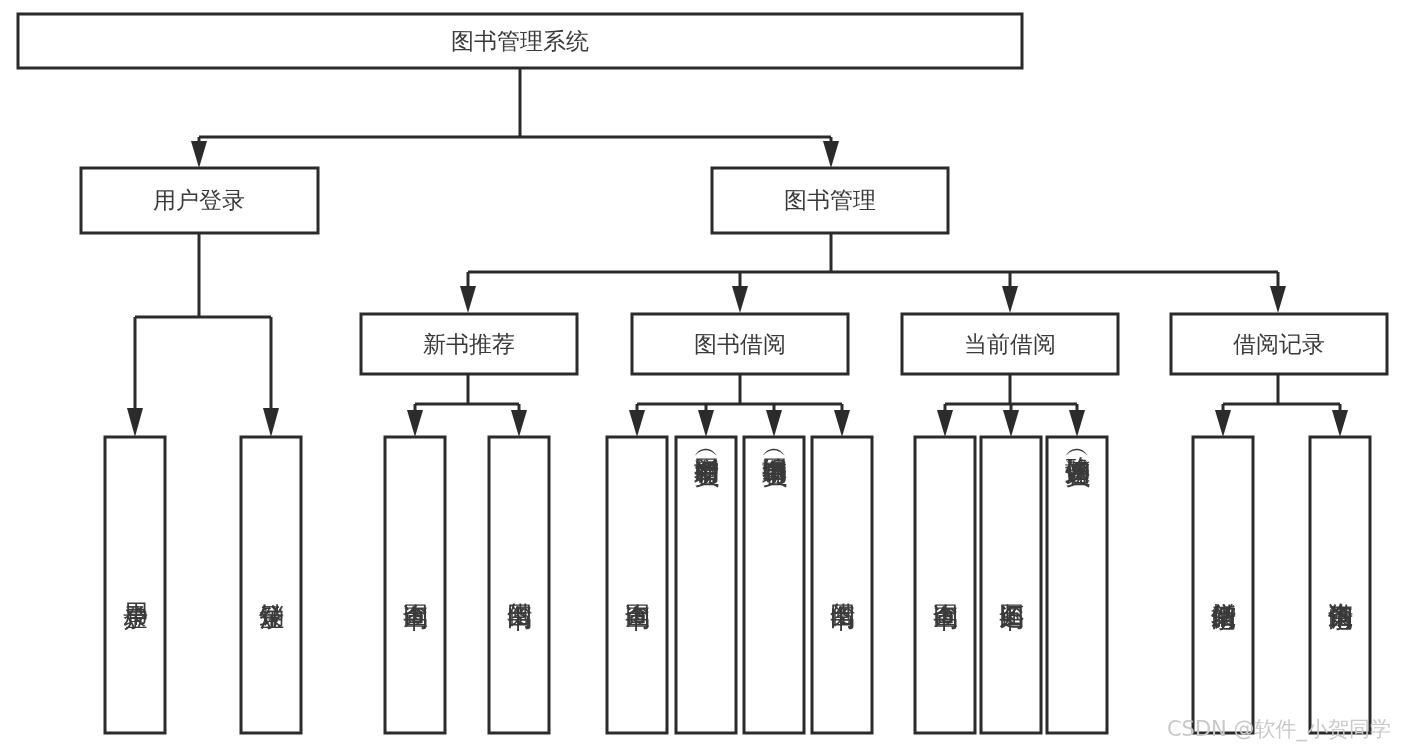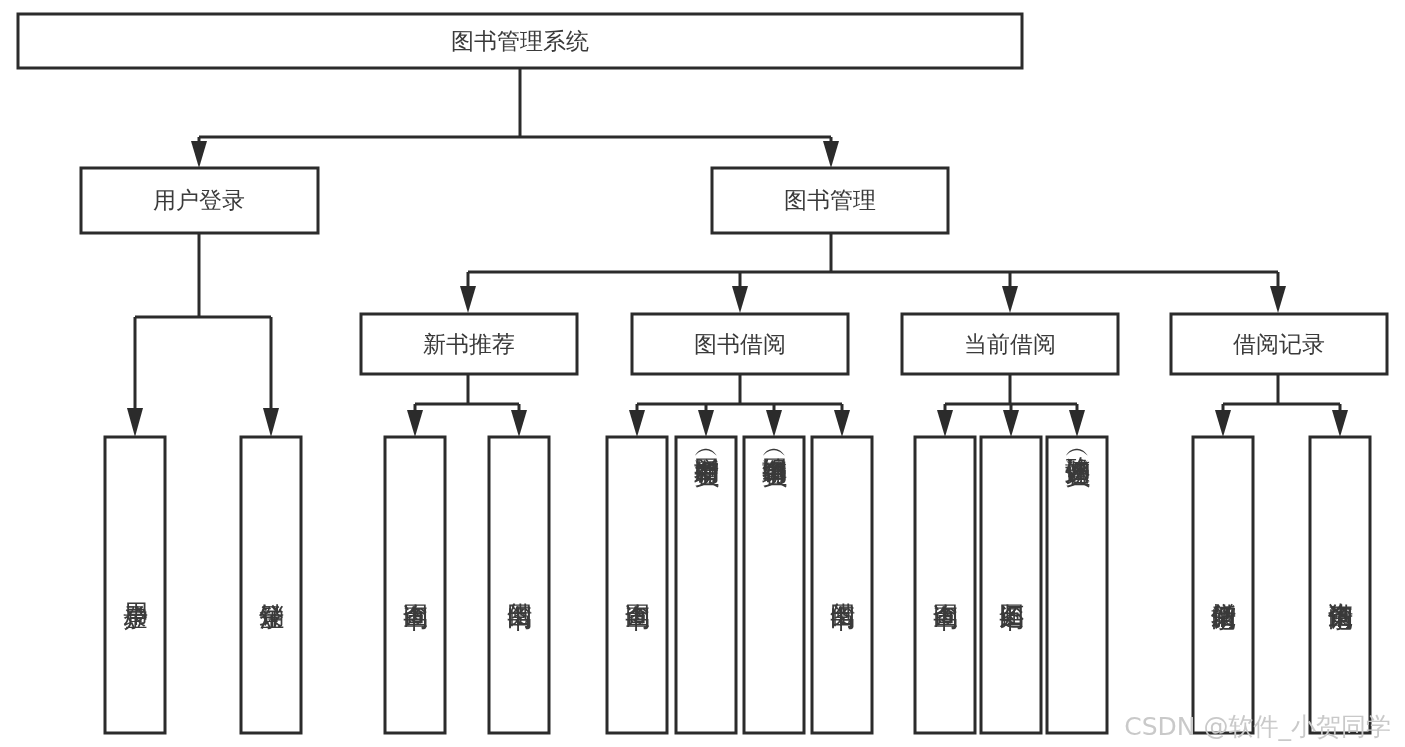--- a/index.html
+++ b/index.html
@@ -62,21 +62,21 @@
     line-height: 1.06;
     color: #3a3a3a;
     letter-spacing: 1px;
     white-space: nowrap;
   }
   .watermark {
     position: absolute;
     right: 14px;
     bottom: 4px;
     font-family: "DejaVu Sans", "Liberation Sans", sans-serif;
-    font-size: 25px;
+    font-size: 21px;
     color: #c9c9c9;
     white-space: nowrap;
     pointer-events: none;
   }
 </style>
 </head>
 <body>
 
 <div id="diagram-root">
 

